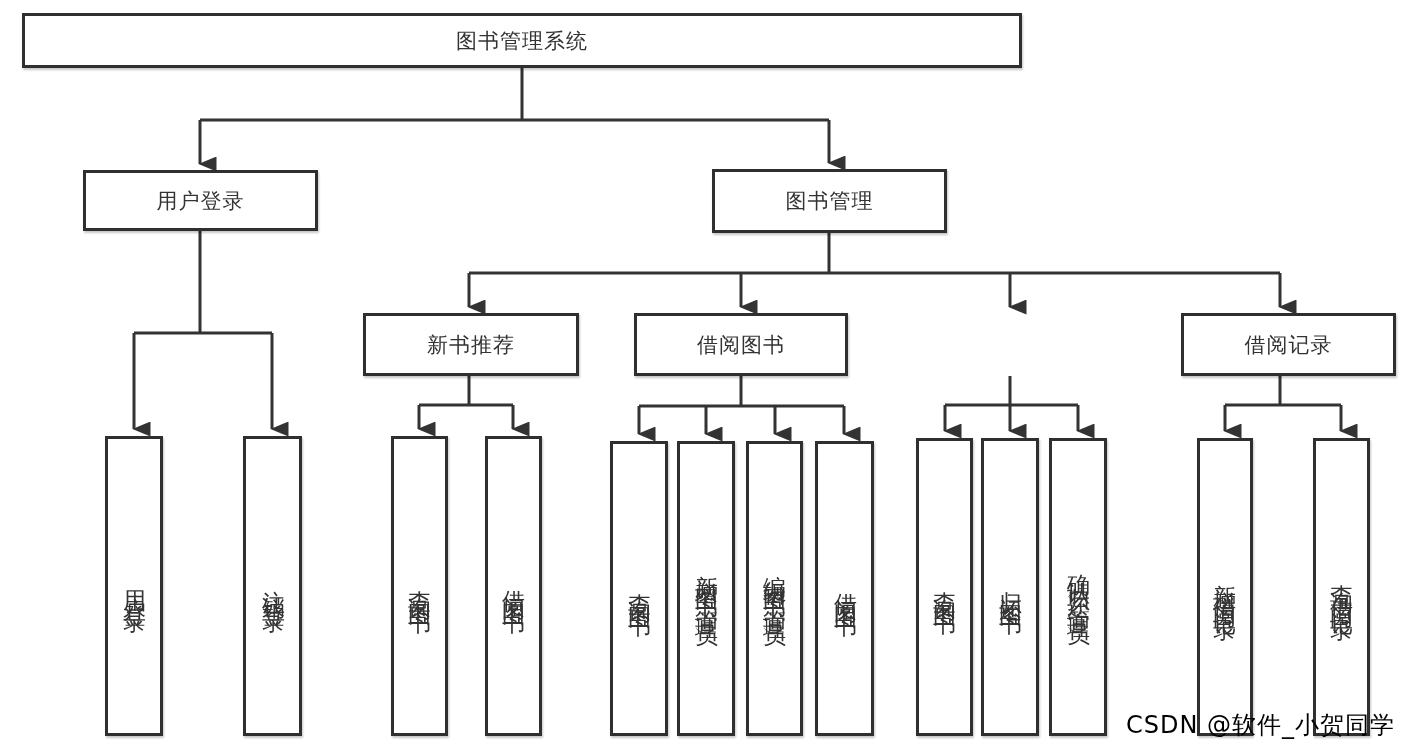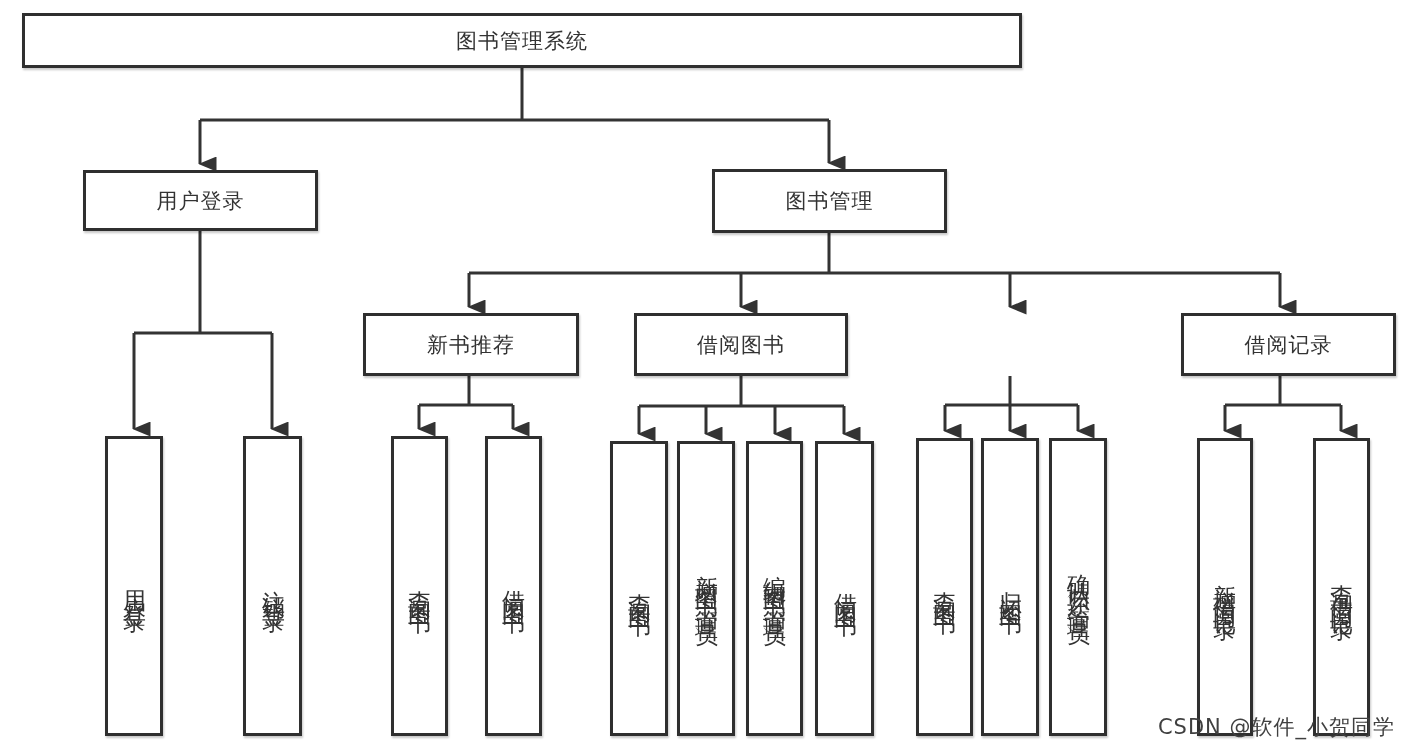--- a/index.html
+++ b/index.html
@@ -40,22 +40,22 @@
     text-align: center;
     font-size: 23px;
     letter-spacing: 7px;
     line-height: 50px;
     color: #333333;
   }
   .watermark {
     position: absolute;
     right: 10px;
     bottom: 6px;
-    font-size: 21px;
-    color: #404040;
+    font-size: 24px;
+    color: #000000;
     letter-spacing: 1px;
     white-space: nowrap;
     margin-left: 12px;
   }
 </style>
 </head>
 <body>
 
 <div class="canvas">
 

